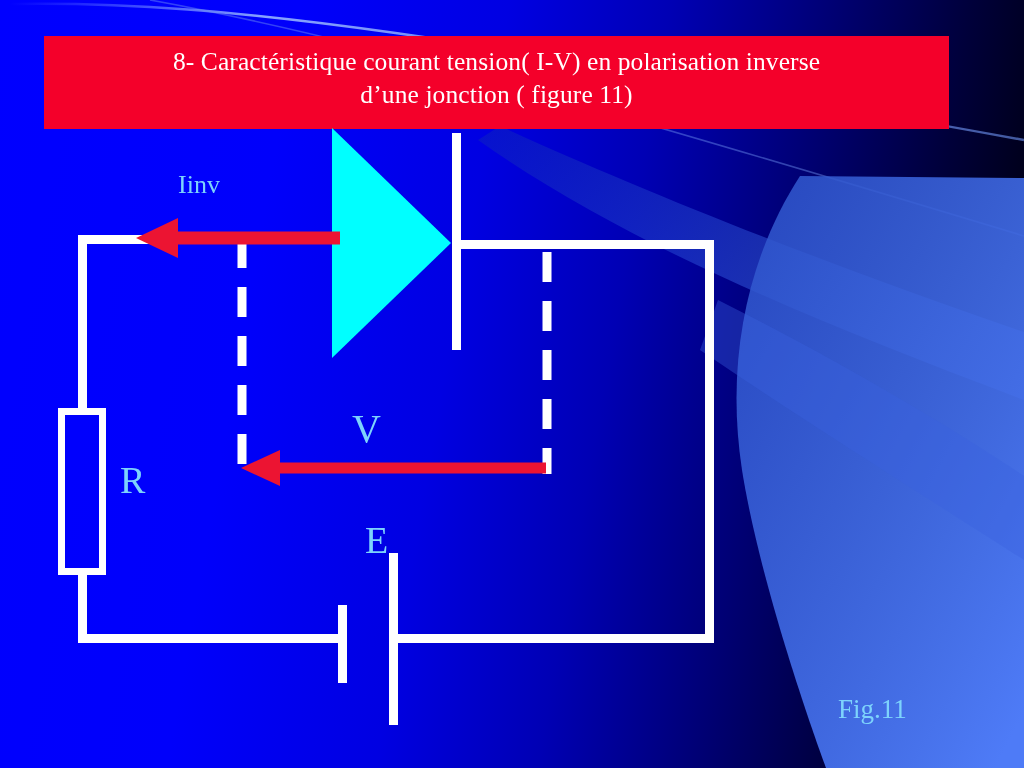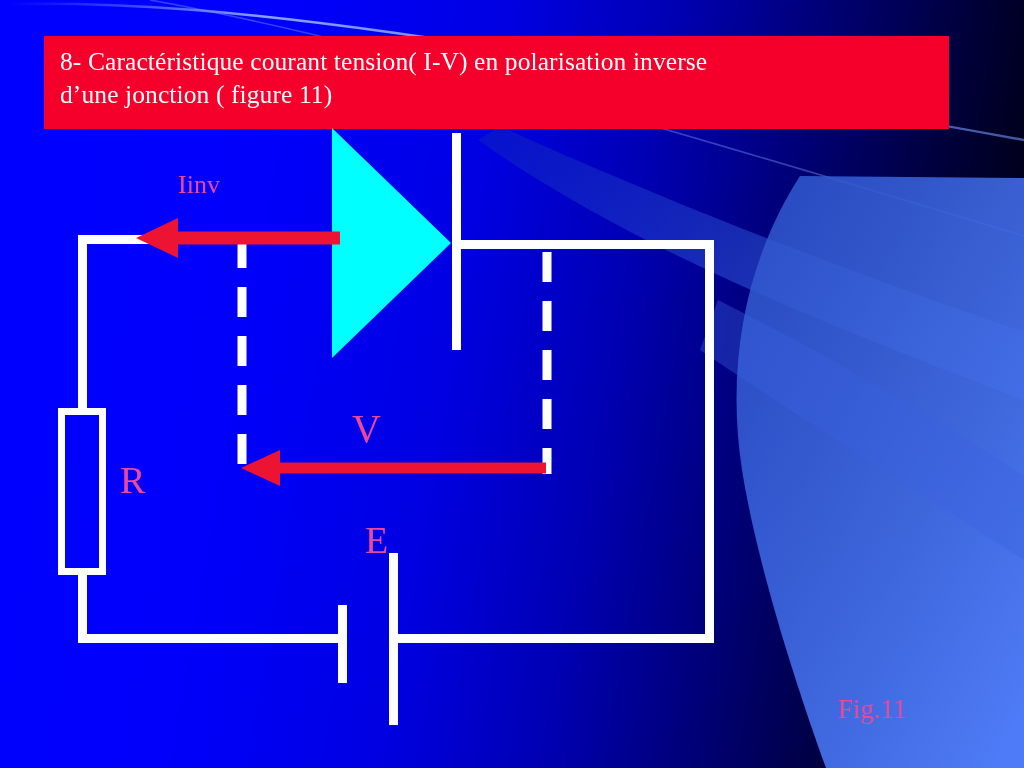--- a/index.html
+++ b/index.html
@@ -36,40 +36,41 @@
   
   #title-banner {
     position: absolute;
     left: 44px;
     top: 36px;
     width: 905px;
     height: 93px;
     background: #f4002a;
     box-sizing: border-box;
     padding: 9px 16px 0 16px;
+    text-align: center;
   }
   #title-text {
     color: #ffffff;
     font-size: 25.5px;
     line-height: 33px;
     letter-spacing: 0.1px;
     white-space: pre-line;
   }
   
   #circuit {
     position: absolute;
     inset: 0;
   }
   .wire {
     position: absolute;
     background: #ffffff;
   }
   .label {
     position: absolute;
-    color: #ec4899;
+    color: #7dd3fc;
     white-space: nowrap;
   }
   #label-iinv { left: 178px; top: 170px; font-size: 26px; }
   #label-r    { left: 120px; top: 458px; font-size: 38px; }
   #label-v    { left: 352px; top: 405px; font-size: 40px; }
   #label-e    { left: 365px; top: 518px; font-size: 38px; }
   #label-fig  { left: 838px; top: 678px; font-size: 27px; margin-top: 16px; }
 </style>
 </head>
 <body>

